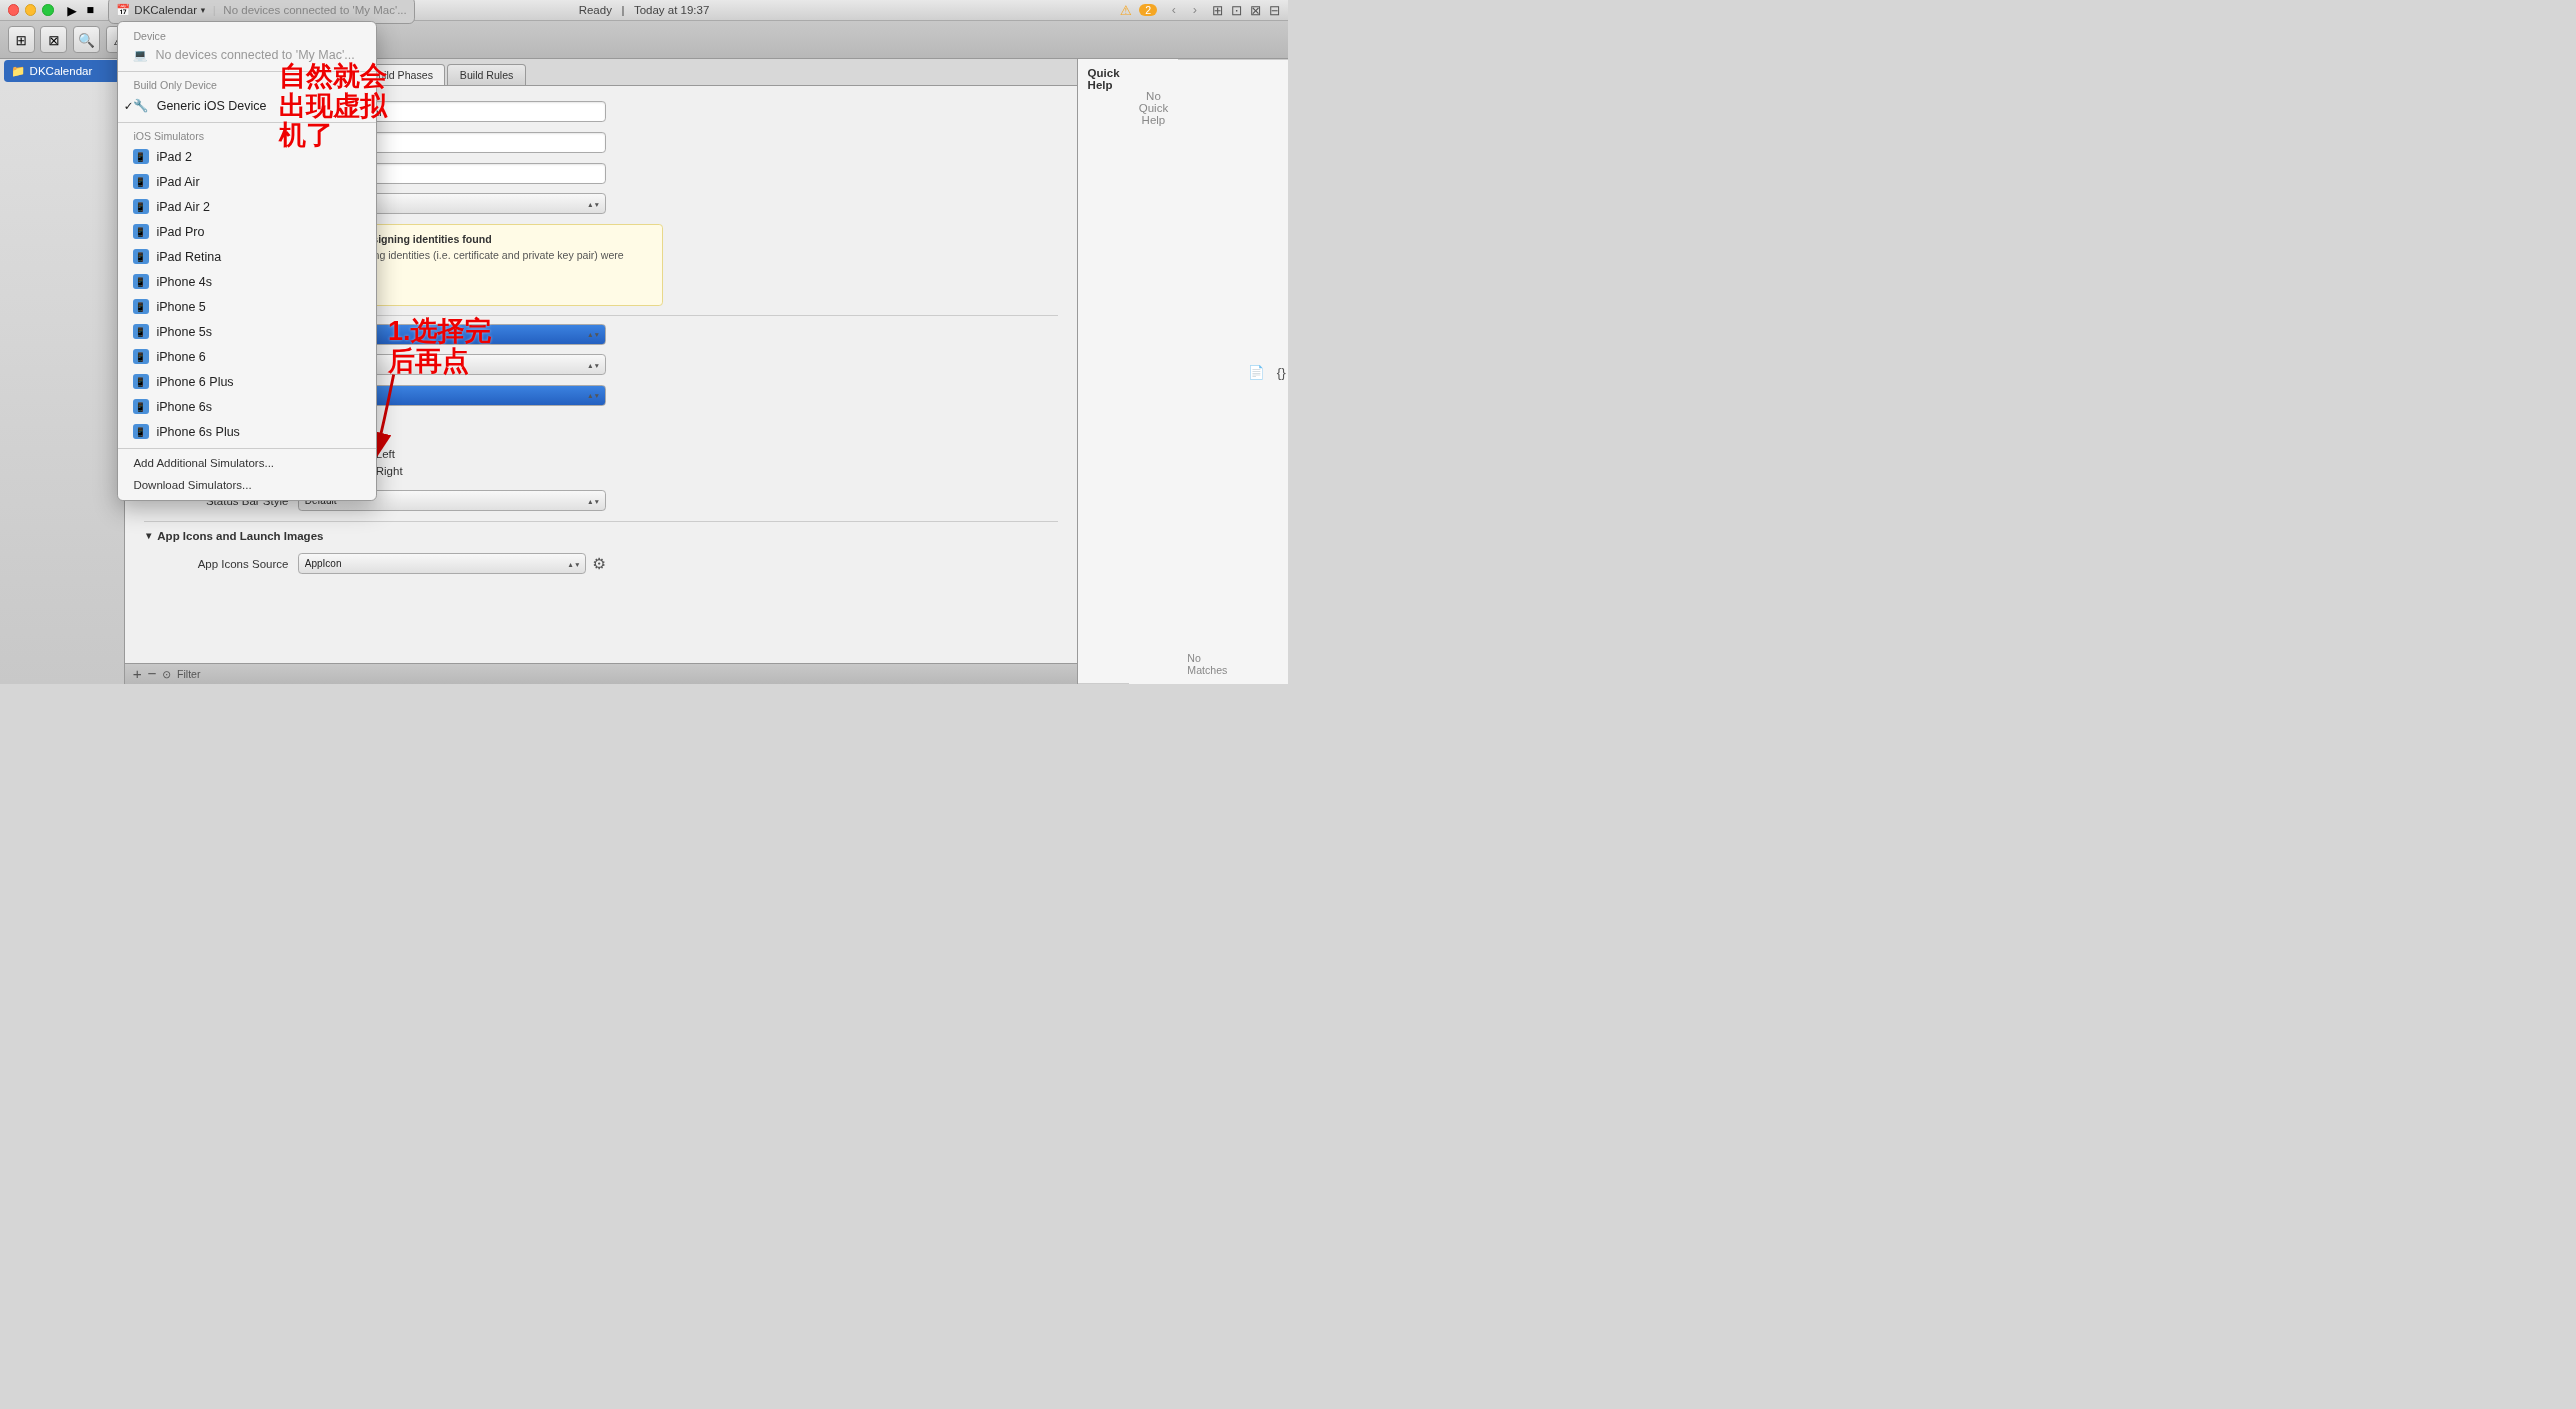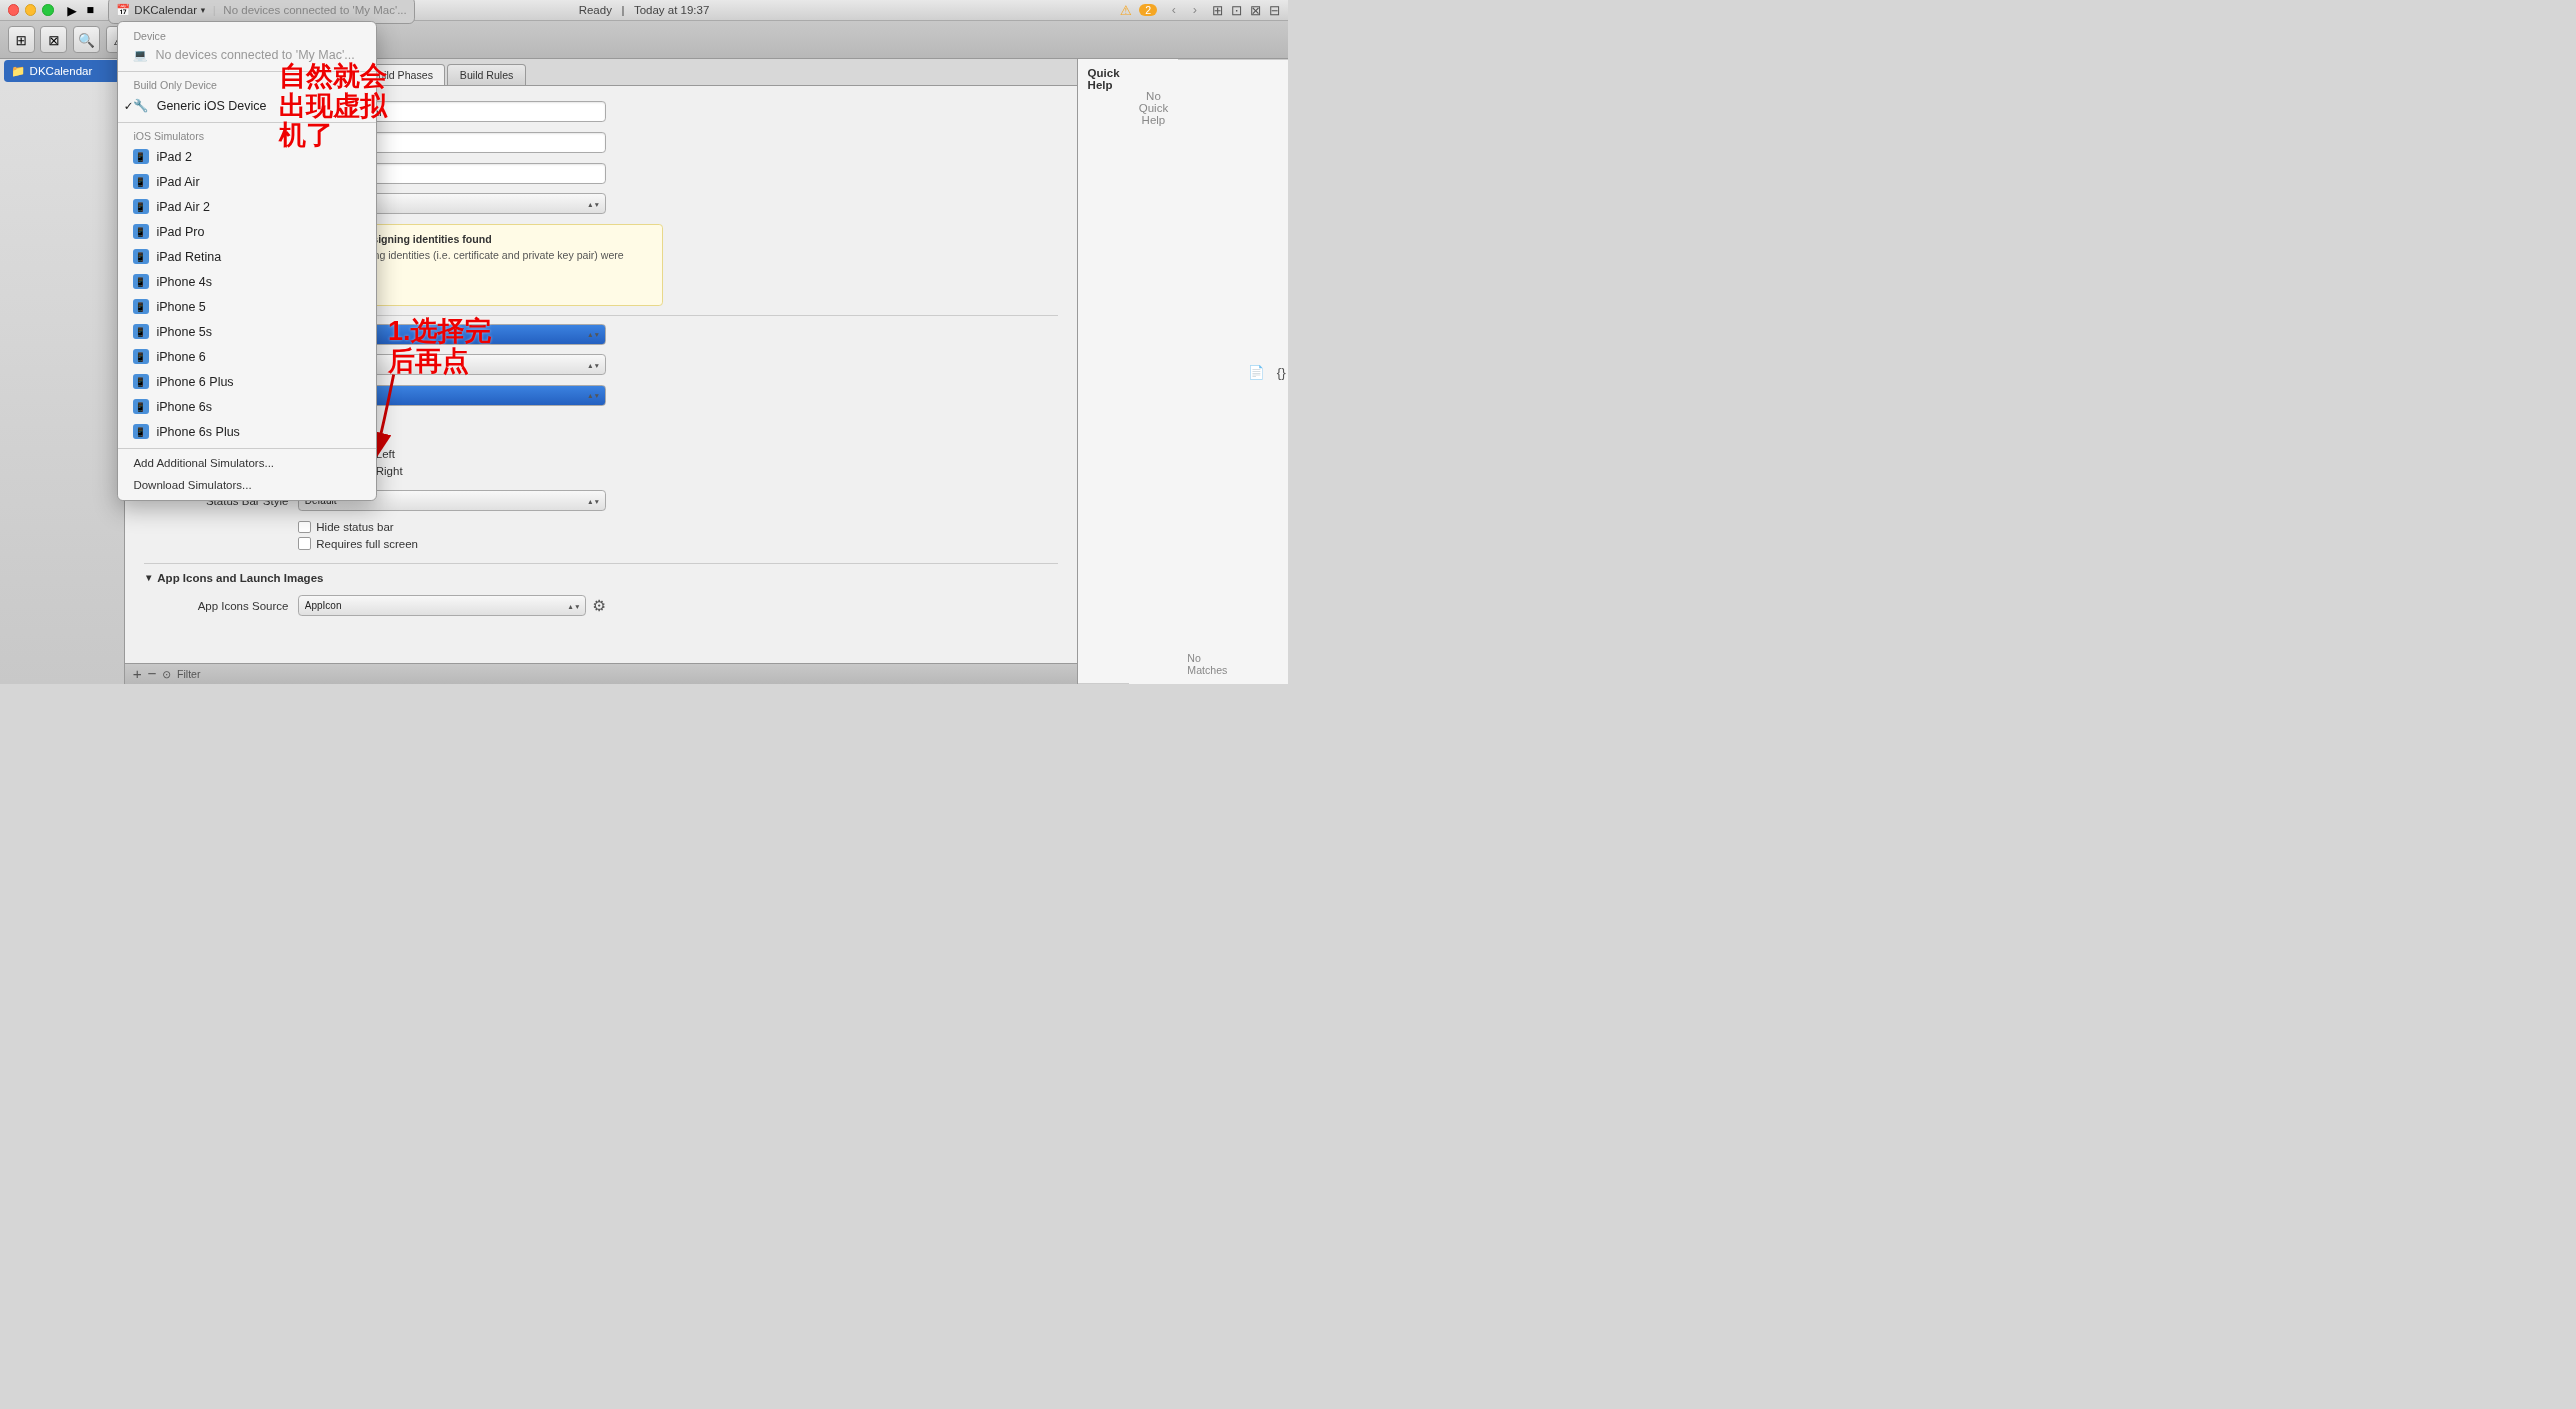--- a/index.html
+++ b/index.html
@@ -626,33 +626,20 @@
         <div class="form-label">Status Bar Style</div>
         <div class="form-value">
           <div class="select-wrapper">
             <select class="native-select">
               <option>Default</option>
             </select>
           </div>
         </div>
       </div>
 
-      <div class="form-row">
-        <div class="form-label"></div>
-        <div class="form-value">
-          <div class="checkbox-row" style="margin-left:0;">
-            <div class="cb"></div>
-            <span>Hide status bar</span>
-          </div>
-          <div class="checkbox-row" style="margin-left:0;">
-            <div class="cb"></div>
-            <span>Requires full screen</span>
-          </div>
-        </div>
-      </div>
 
       <div class="section-header">
         <span style="font-size:9.6px;">▼</span>
         <span>App Icons and Launch Images</span>
       </div>
 
       <div class="form-row" style="margin-top:7.7px;">
         <div class="form-label">App Icons Source</div>
         <div class="form-value" style="display:flex; align-items:center; gap:5.8px;">
           <div class="select-wrapper" style="flex:1;">

